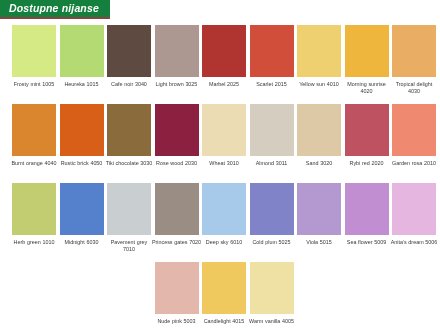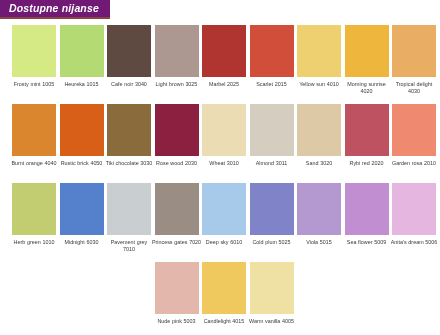--- a/index.html
+++ b/index.html
@@ -19,21 +19,21 @@
 
   
   #banner {
     position: absolute;
     left: 0;
     top: 0;
     height: 19px;
     padding: 0 11px 0 9px;
     display: inline-flex;
     align-items: center;
-    background: #701a75;
+    background: #15803d;
     border-bottom: 2px solid #8a4540;
     box-sizing: border-box;
   }
   #banner-title {
     color: #ffffff;
     font-size: 10.5px;
     font-style: italic;
     font-weight: bold;
     letter-spacing: 0.15px;
     white-space: nowrap;

